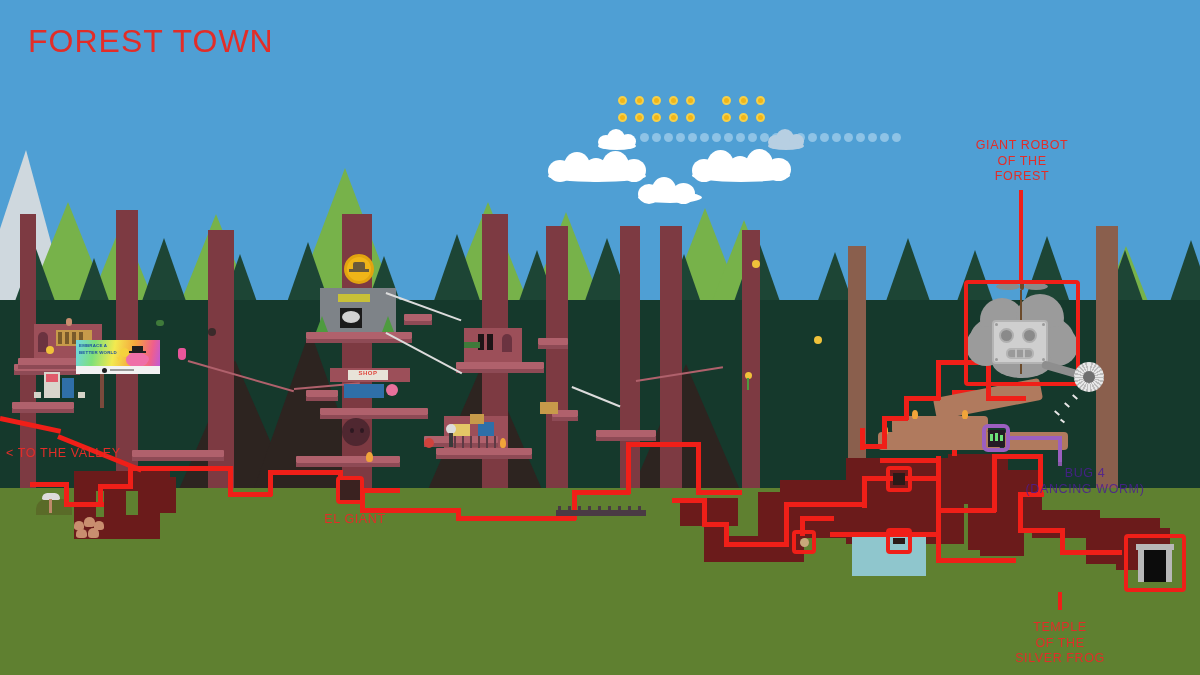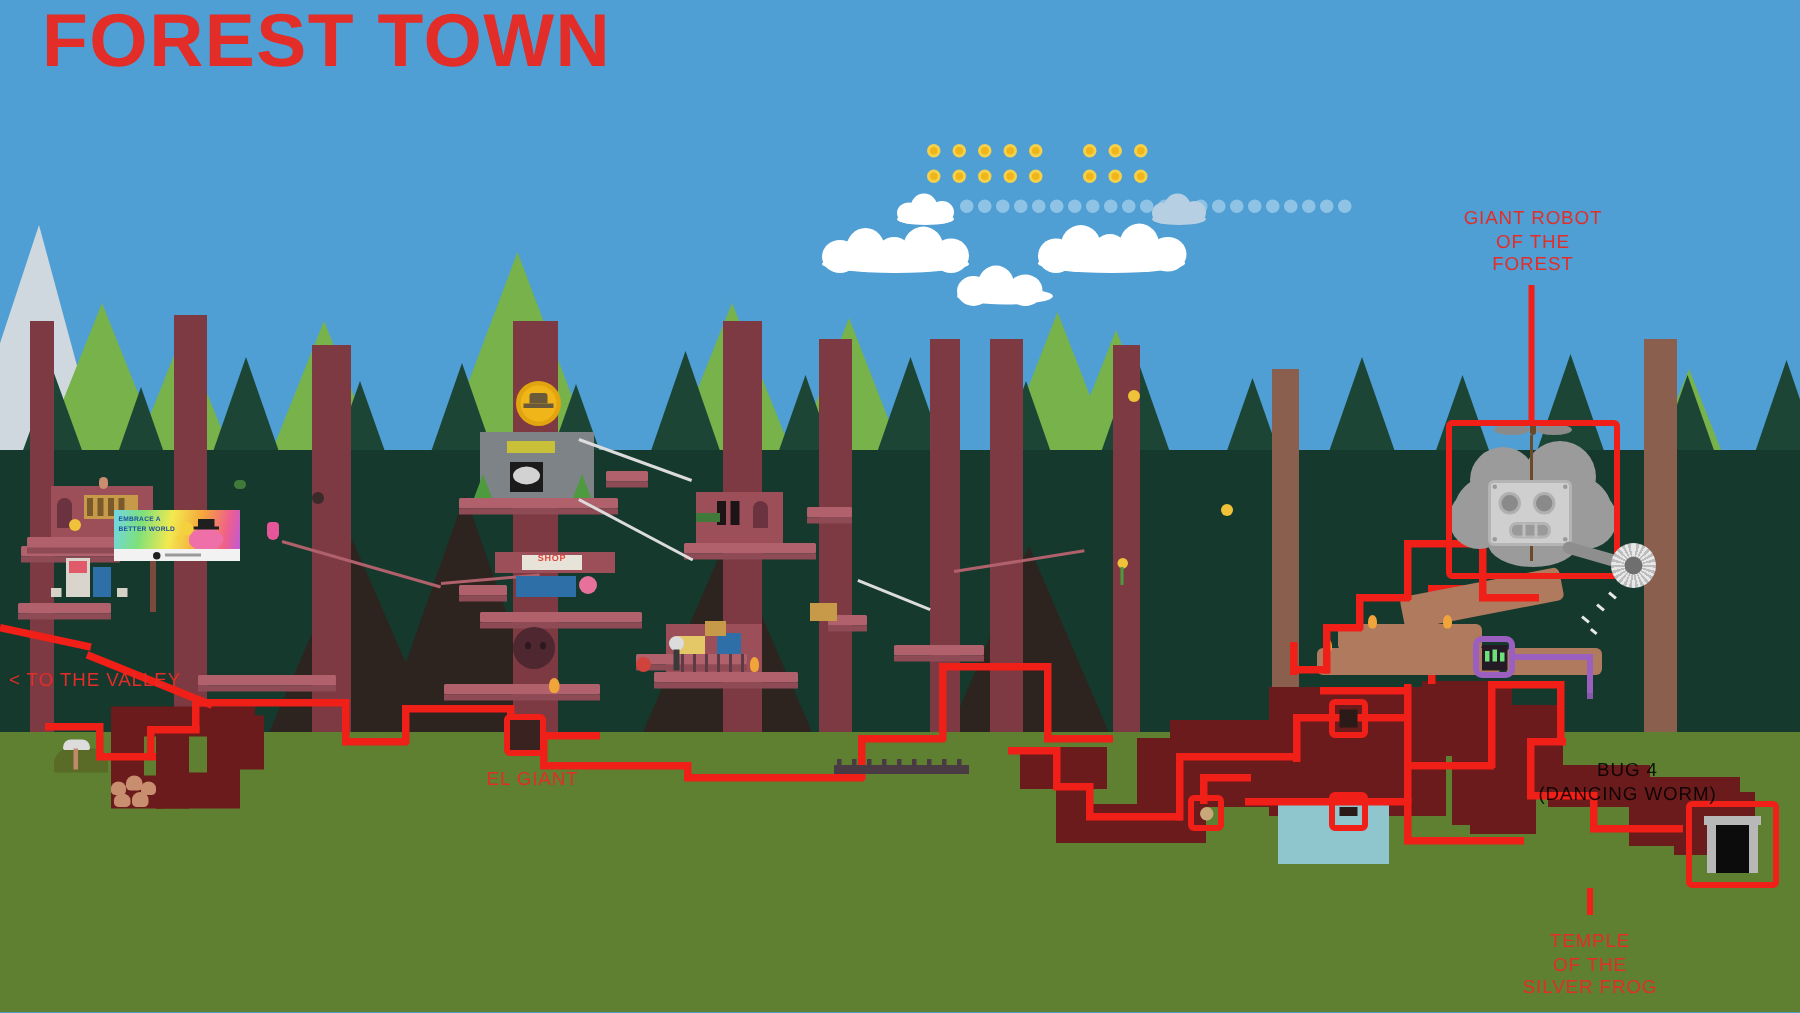--- a/index.html
+++ b/index.html
@@ -9,23 +9,23 @@
     background: #4f9fd4;
   }
   #stage {
     position: relative; width: 1200px; height: 675px;
     background: #4f9fd4; overflow: hidden;
   }
   .abs { position: absolute; }
 
   
   #title {
-    left: 28px; top: 0;
-    font-size: 50px; letter-spacing: 1px;
-    color: #e22d28; font-weight: 700;
+    left: 28px; top: 24px;
+    font-size: 32px; letter-spacing: 1px;
+    color: #e22d28; font-weight: 400;
     line-height: 1.1;
   }
 
   
   .cloud-grp { position: absolute; }
   .puff {
     position: absolute; background: #ffffff; border-radius: 50%;
   }
   .puff.dim { background: #b7cfe2; }
   .dotline { position: absolute; display: flex; gap: 3px; align-items: center; }
@@ -75,21 +75,21 @@
   .water { position:absolute; background:#8fc6cd; }
   .box-hl { position:absolute; border:4px solid #f01f18; border-radius:4px; background:transparent; }
   .box-pl { position:absolute; border:4px solid #9b5fc0; border-radius:6px; }
 
   
   .lbl {
     position:absolute; color:#e22d28; font-size:12.5px;
     letter-spacing:.6px; text-align:center; line-height:1.25;
     white-space: pre-line; font-weight:400;
   }
-  .lbl.purple { color:#000000; opacity:.85;margin-top:40px; }
+  .lbl.purple { color:#4c1d95; opacity:.85; }
 
   
   #robotbox { left:966px; top:282px; width:112px; height:100px; }
   .rbody { position:absolute; background:#9b9b9b; border-radius:50%; }
   .rface { position:absolute; background:#cfcfcf; border:2px solid #b4b4b4; border-radius:4px; }
   .reye { position:absolute; background:#8a8a8a; border:2px solid #b0b0b0; border-radius:50%; }
   .rmouth { position:absolute; background:#9a9a9a; border:2px solid #b4b4b4; border-radius:5px; }
   .blade { position:absolute; border-radius:50%; background:
      repeating-conic-gradient(#e8e8e8 0 8deg, #bdbdbd 8deg 16deg); }
 

